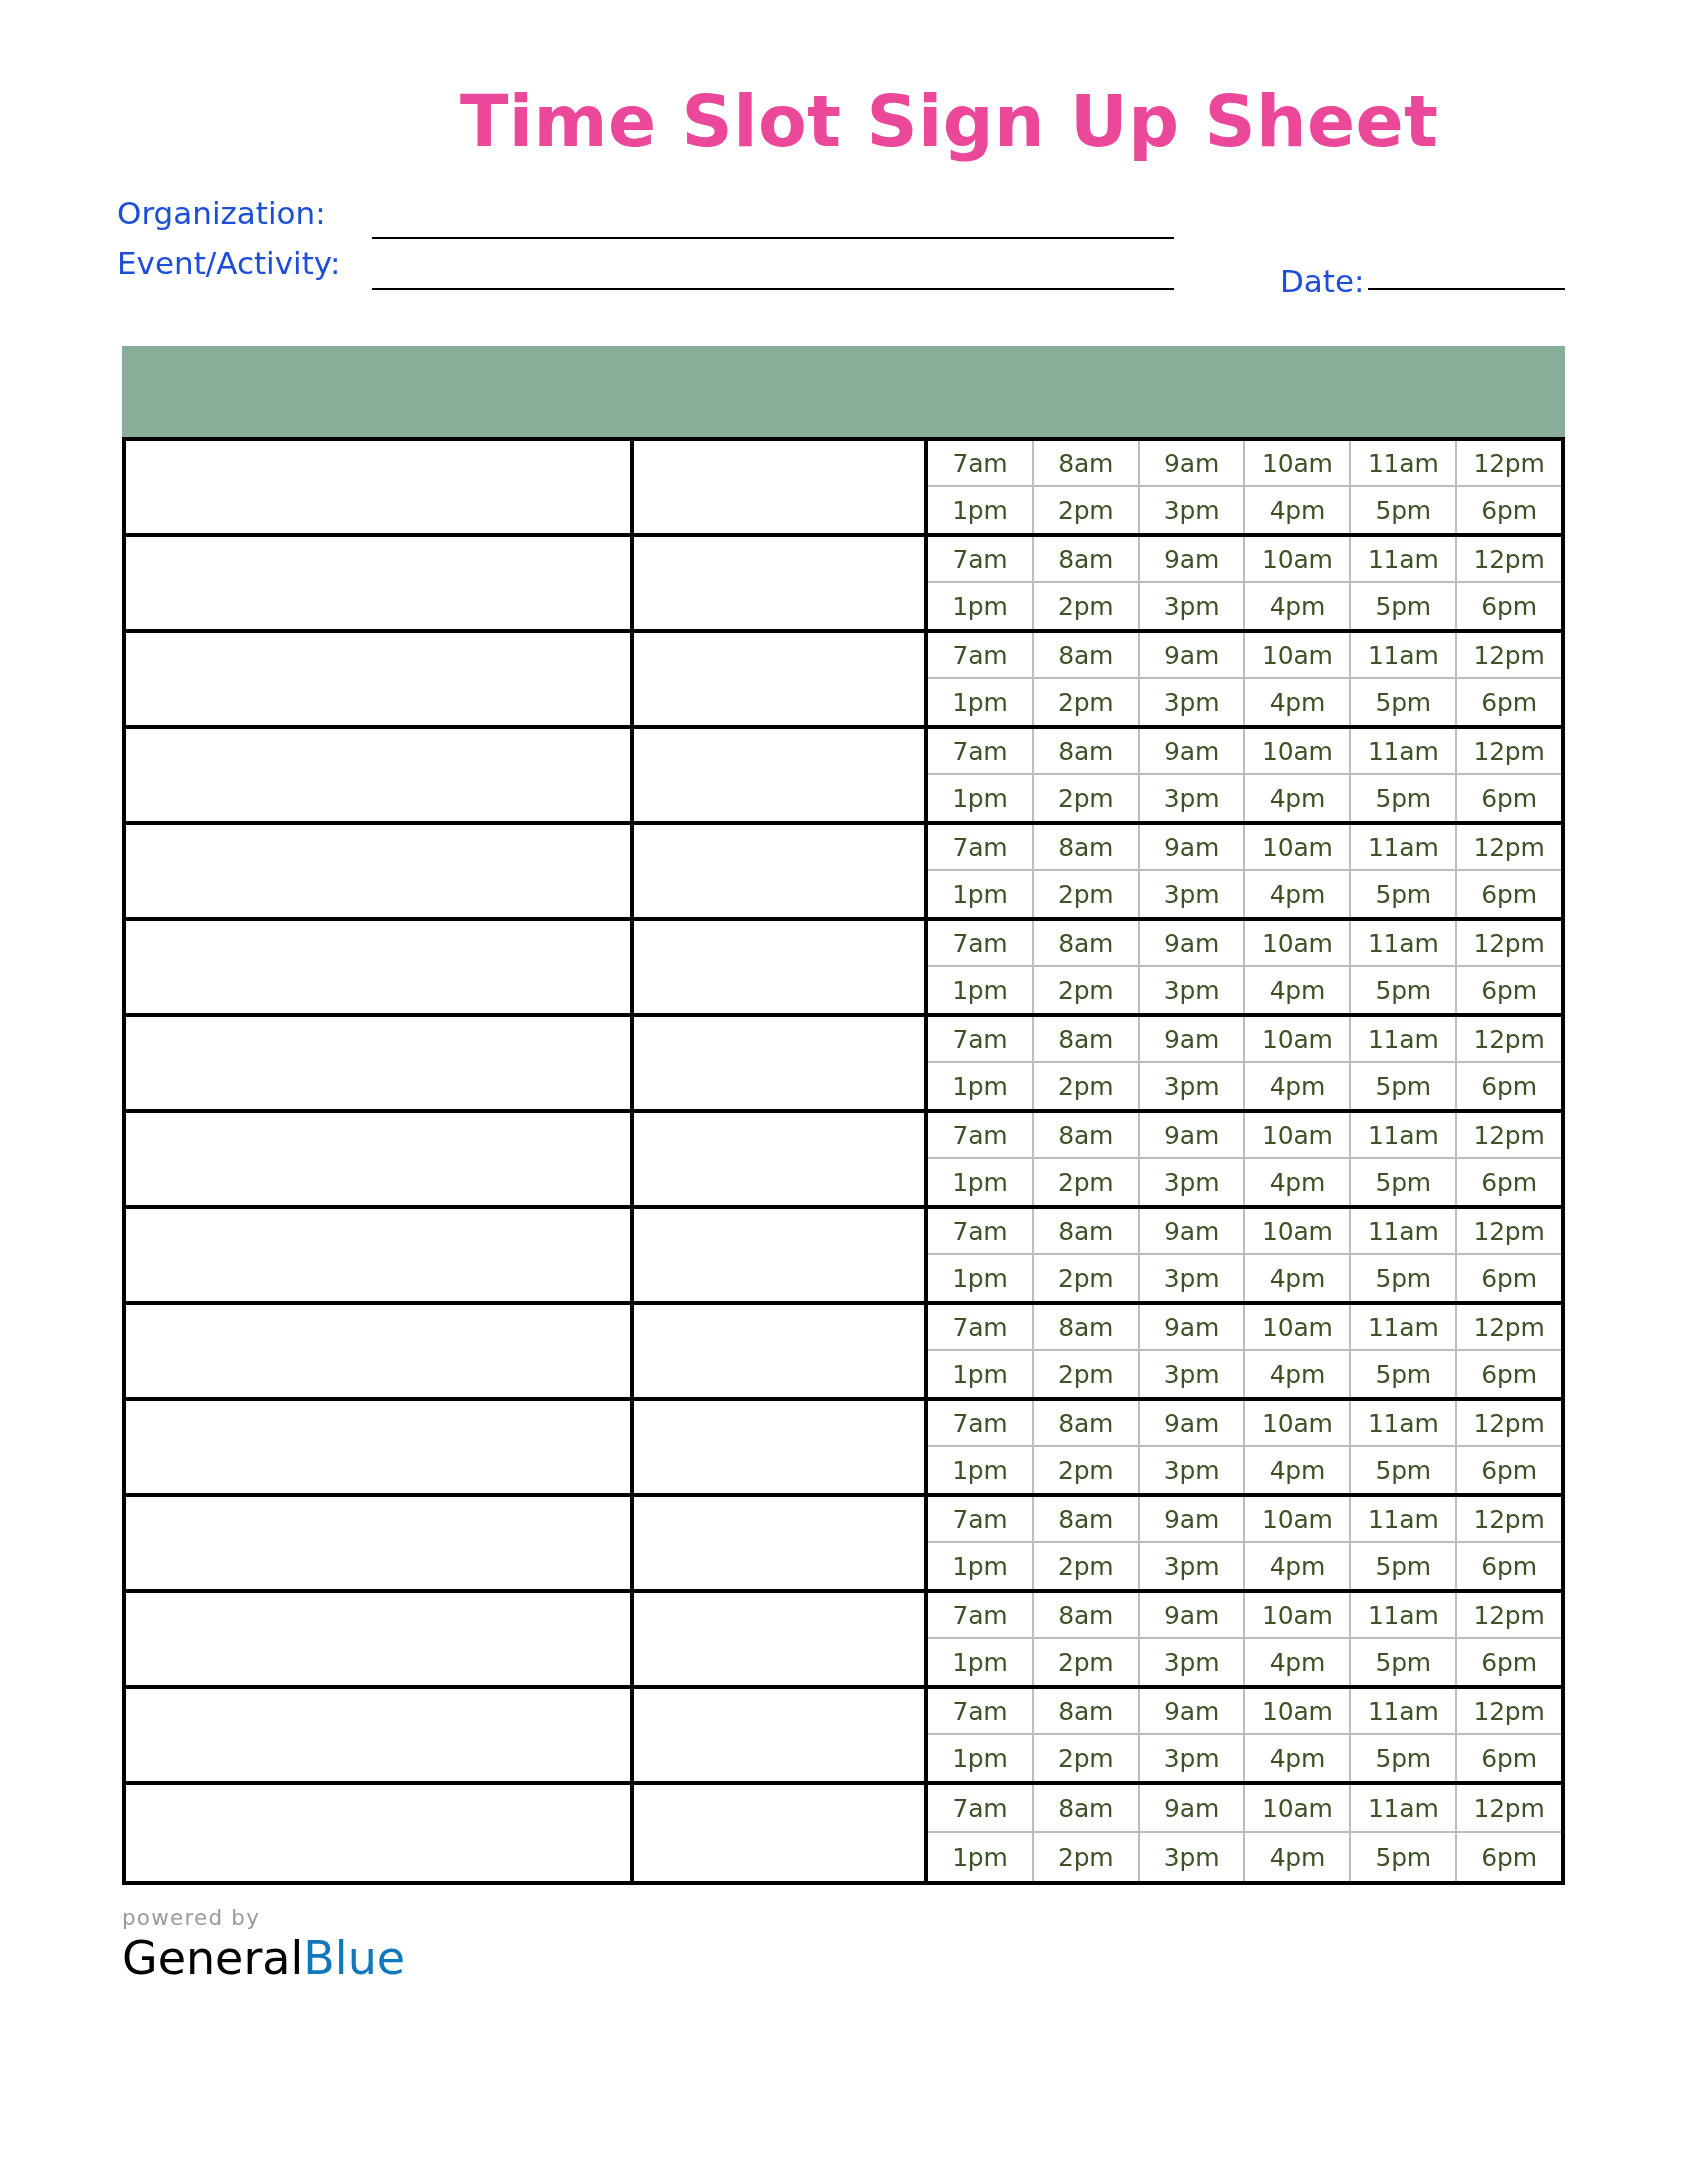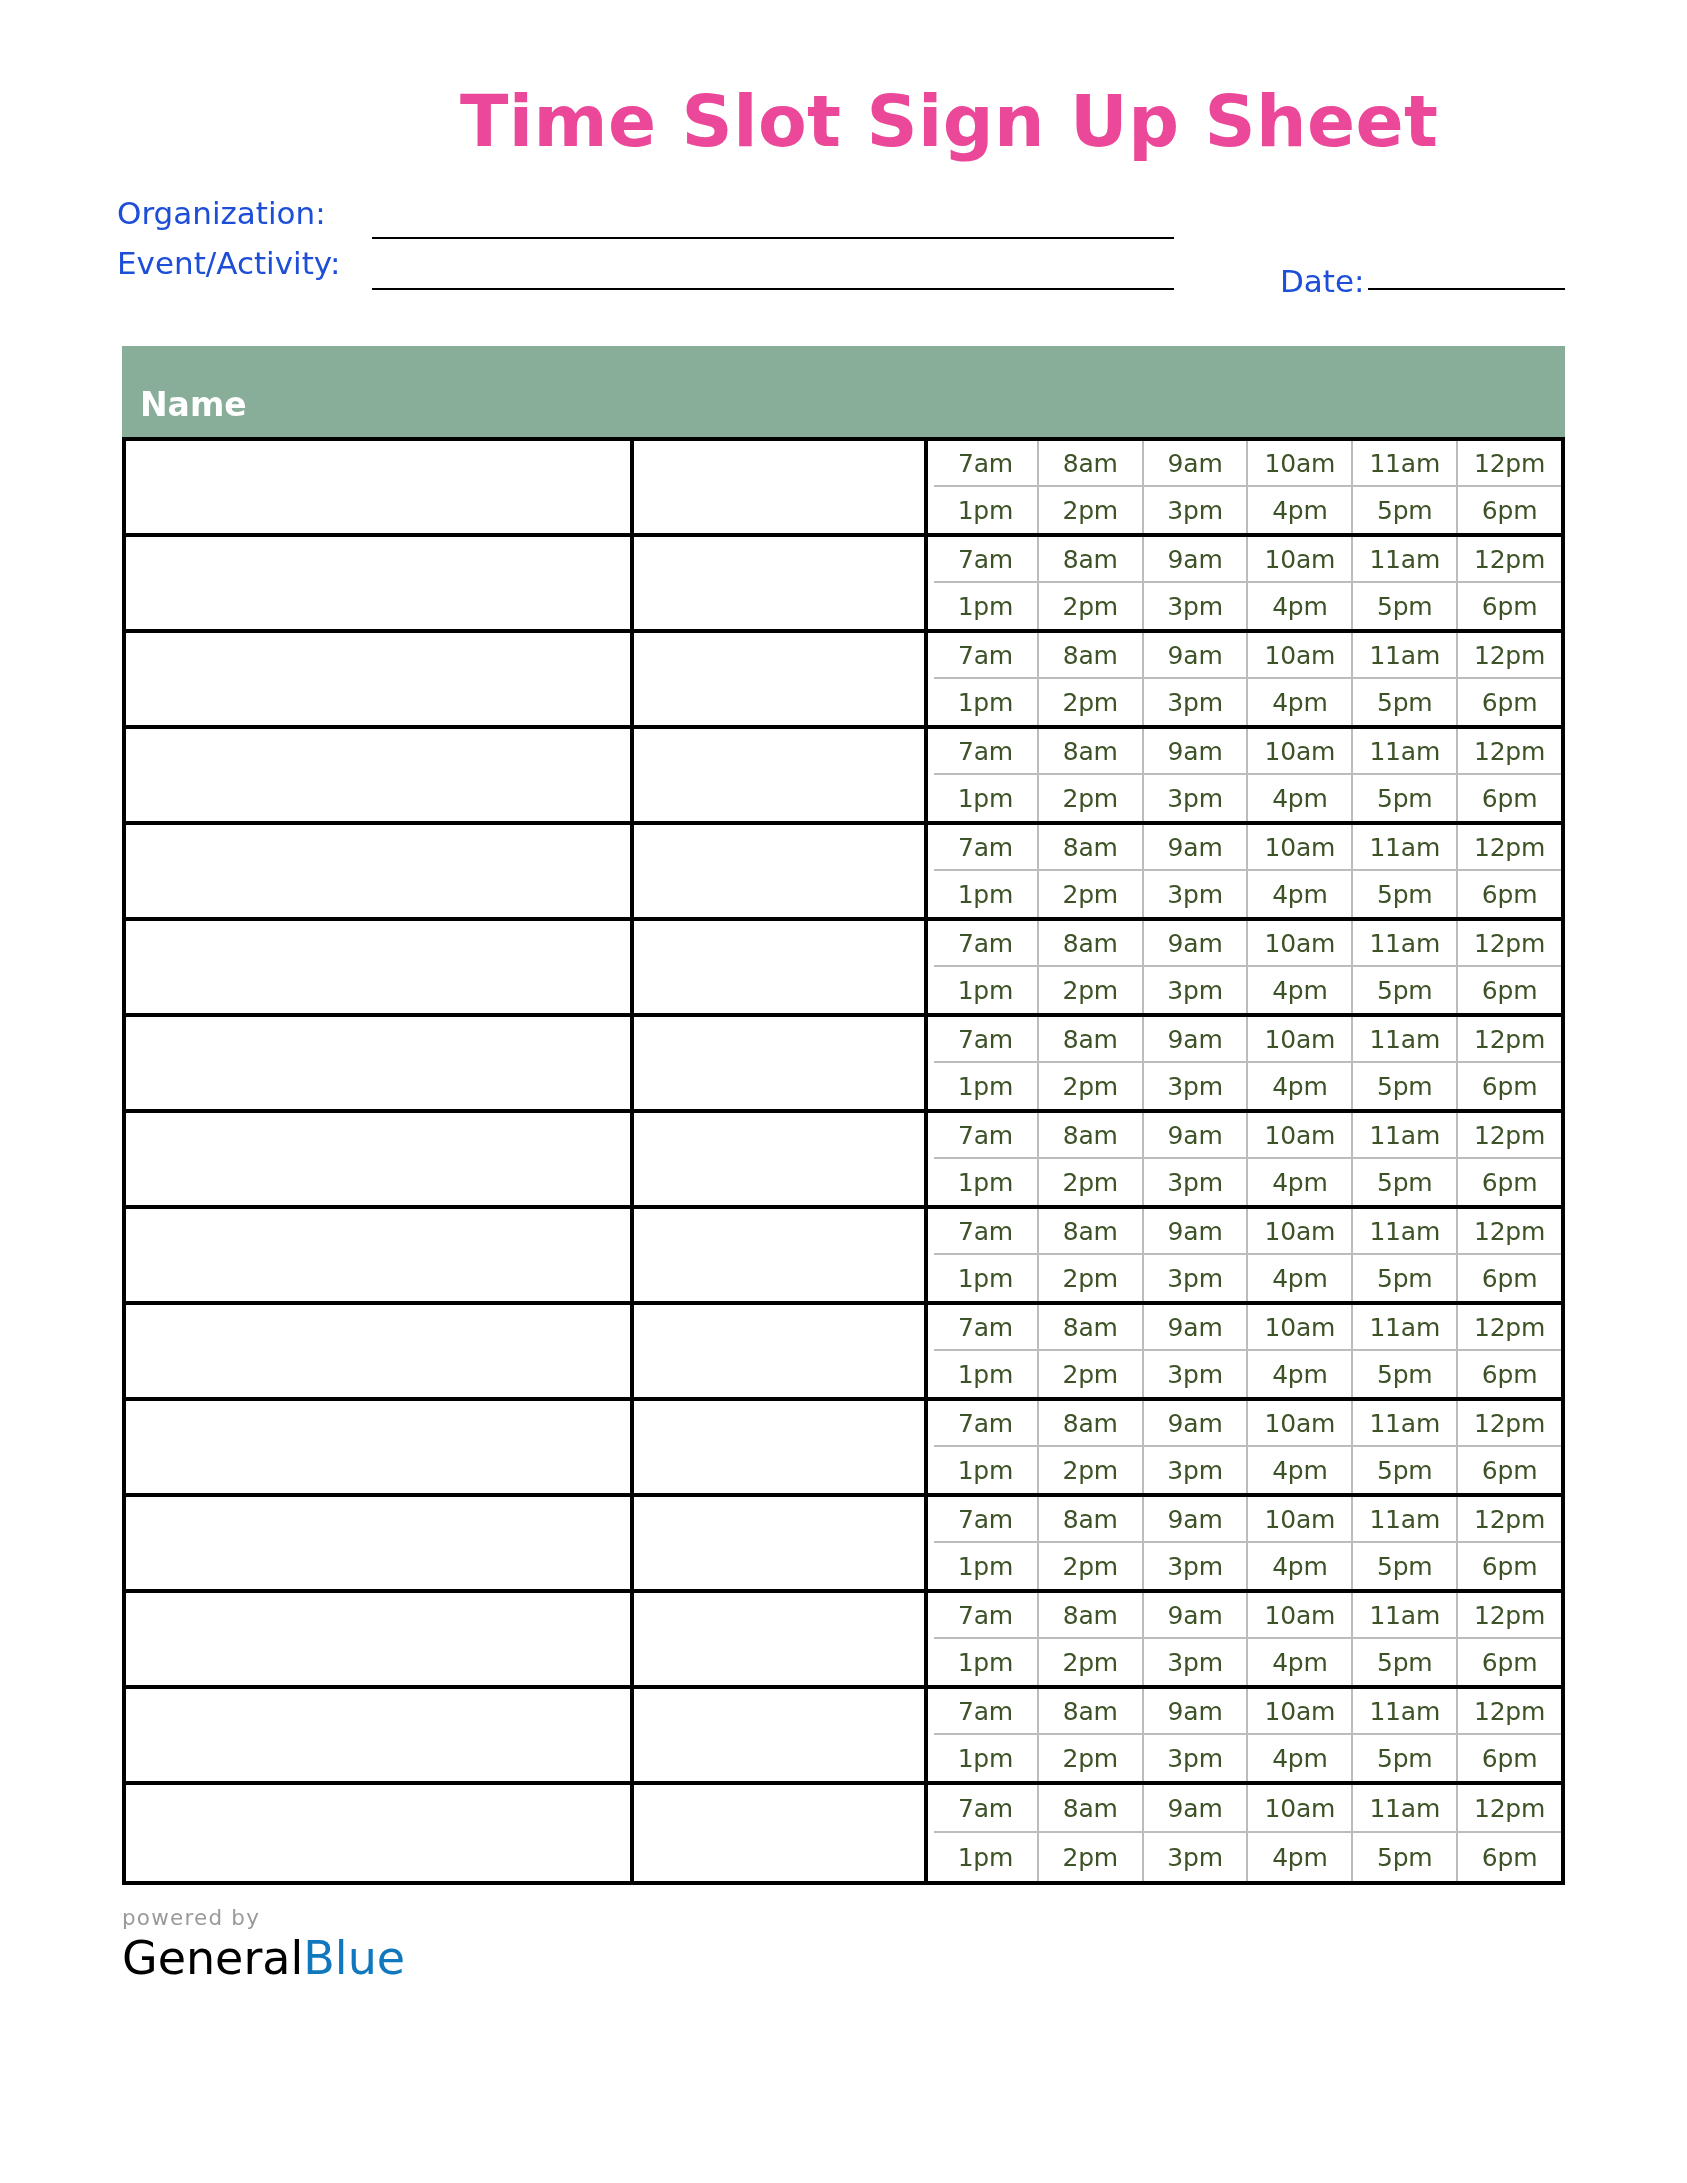--- a/index.html
+++ b/index.html
@@ -147,21 +147,20 @@
     box-sizing: border-box;
     border-right: 4.1px solid #000000;
     background: #ffffff;
   }
   .cell-slots {
     flex: 1;
     box-sizing: border-box;
     display: flex;
     flex-direction: column;
     background: #ffffff;
-    margin-left: 6px;
   }
 
   .slot-row {
     display: flex;
     height: 48px;
     box-sizing: border-box;
   }
   .slot-row.top { border-bottom: 2.5px solid #bcbcbc; }
 
   .slot-cell {
@@ -214,23 +213,20 @@
 
   <div class="field-label" id="event-label">Event/Activity:</div>
   <div class="field-line" id="event-line"></div>
 
   <div class="field-label" id="date-label">Date:</div>
   <div class="field-line" id="date-line"></div>
 
   <div class="table-wrap">
 
     <div class="thead">
-      <div class="th-name">
-        <div class="th-text">Name</div>
-      </div>
     </div>
 
     <div class="tbody" id="tbody">
         <div class="trow">
           <div class="cell-name"></div>
           <div class="cell-phone"></div>
           <div class="cell-slots">
             <div class="slot-row top">
               <div class="slot-cell">7am</div>
               <div class="slot-cell">8am</div>

